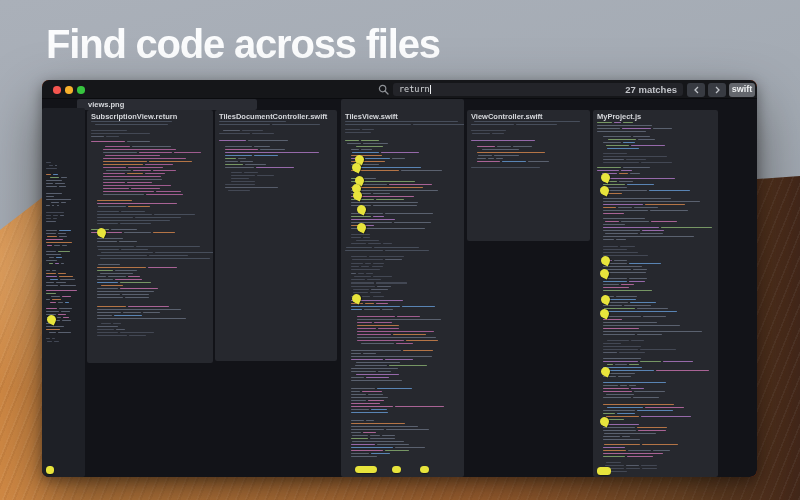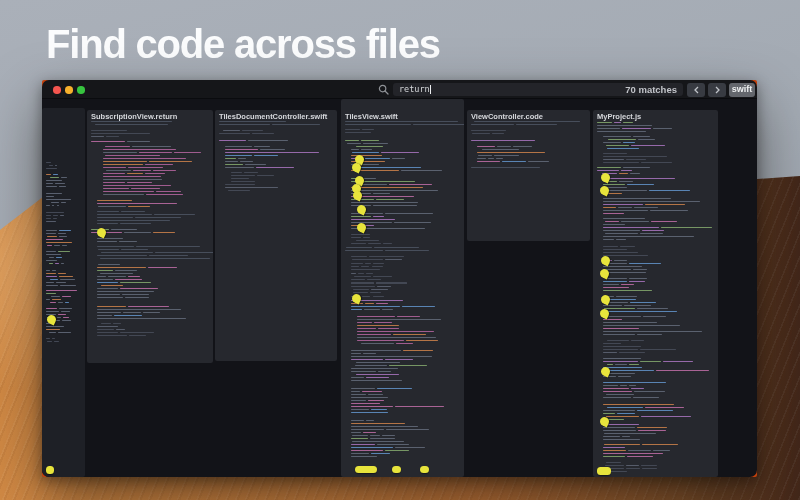--- a/index.html
+++ b/index.html
@@ -14,21 +14,21 @@
     background:
       radial-gradient(420px 220px at 8% 52%, rgba(250,200,140,.45), rgba(250,200,140,0) 60%),
       repeating-linear-gradient(112deg, rgba(255,255,255,.05) 0 1.5px, rgba(90,45,15,.07) 1.5px 3.5px, rgba(255,255,255,0) 3.5px 9px),
       linear-gradient(to right,#d28a45 0%,#c87e3e 38%,#b86f37 58%,#7e4f2a 82%,#46291a 95%,#38221a 100%);}
 
   
   .hero{position:absolute;left:46px;top:22px;margin:0;color:#fbfcfd;
     font-size:40px;font-weight:700;letter-spacing:-1.2px;}
 
   
-  .win{position:absolute;left:42px;top:80px;width:715px;height:397px;border-radius:2px;
+  .win{position:absolute;left:42px;top:80px;width:715px;height:397px;border-radius:7px;
     background:#c2410c;box-shadow:0 25px 55px rgba(20,15,10,.5),0 4px 14px rgba(0,0,0,.4);}
   .titlebar{position:absolute;left:0;top:0;width:100%;height:19px;background:#151619;
     border-radius:7px 7px 0 0;border-bottom:1px solid #0a0b0e;box-sizing:border-box;}
   .light{position:absolute;top:6px;width:7.5px;height:7.5px;border-radius:50%;}
   .light.r{left:11px;background:#f4554f;}
   .light.y{left:23px;background:#f6b02c;}
   .light.g{left:35px;background:#37c43f;}
   .search-icon{position:absolute;left:336px;top:4px;width:11px;height:11px;}
   .field{position:absolute;left:351px;top:3px;width:290px;height:13px;background:#232429;
     border-radius:3px;}
@@ -73,37 +73,40 @@
       <span class="light y"></span>
       <span class="light g"></span>
 
       <svg class="search-icon" viewBox="0 0 11 11">
         <circle cx="4.6" cy="4.6" r="3.2" fill="none" stroke="#8e9196" stroke-width="1.2"></circle>
         <line x1="7" y1="7" x2="10" y2="10" stroke="#8e9196" stroke-width="1.3" stroke-linecap="round"></line>
       </svg>
 
       <div class="field">
         <span class="query"><span>return</span><span class="cursor"></span></span>
-        <span class="matches">70 matches</span>
+        <span class="matches">27 matches</span>
       </div>
 
       <button class="navbtn prev">
         <svg width="7" height="8" viewBox="0 0 7 8">
           <polyline points="5,1 2,4 5,7" fill="none" stroke="#c2c5ca" stroke-width="1.3"></polyline>
         </svg>
       </button>
       <button class="navbtn next">
         <svg width="7" height="8" viewBox="0 0 7 8">
           <polyline points="2,1 5,4 2,7" fill="none" stroke="#c2c5ca" stroke-width="1.3"></polyline>
         </svg>
       </button>
       <button class="donebtn">swift</button>
     </div>
 
     <div class="content" id="tiles-root">
+        <div class="tile strip" style="left: 35px; top: 0px; width: 180px; height: 11px;">
+          <div class="tile-title" style="left: 11px; top: 1px; width: 172px;">views.png</div>
+        </div>
         <div class="tile sliver" style="left: 0px; top: 9px; width: 43px; height: 369px;">
           <div class="cl" style="left: 4px; top: 54px; width: 4.6px; background: rgb(69, 75, 88);"></div>
           <div class="cl" style="left: 7px; top: 57px; width: 3.7px; background: rgb(69, 75, 88);"></div>
           <div class="cl" style="left: 12.7px; top: 57px; width: 2.4px; background: rgb(90, 97, 112);"></div>
           <div class="cl" style="left: 4px; top: 60px; width: 11.2px; background: rgb(69, 75, 88);"></div>
           <div class="cl" style="left: 4px; top: 66px; width: 5px; background: rgb(192, 123, 73);"></div>
           <div class="cl" style="left: 11px; top: 66px; width: 4.7px; background: rgb(93, 140, 192);"></div>
           <div class="cl" style="left: 8px; top: 69px; width: 8.8px; background: rgb(125, 159, 105);"></div>
           <div class="cl" style="left: 18.8px; top: 69px; width: 5.9px; background: rgb(94, 102, 117);"></div>
           <div class="cl" style="left: 4px; top: 72px; width: 15.7px; background: rgb(94, 102, 117);"></div>
@@ -515,21 +518,21 @@
         <div class="pin" style="left: 313px; top: 77px;"></div>
         <div class="pin" style="left: 310px; top: 85px;"></div>
         <div class="pin" style="left: 311px; top: 92px;"></div>
         <div class="pin" style="left: 315px; top: 106px;"></div>
         <div class="pin" style="left: 315px; top: 124px;"></div>
         <div class="pin" style="left: 310px; top: 195px;"></div>
         <div class="pill" style="left: 313px; top: 367px; width: 22px; height: 7px;"></div>
         <div class="pill" style="left: 350px; top: 367px; width: 9px; height: 7px;"></div>
         <div class="pill" style="left: 378px; top: 367px; width: 9px; height: 7px;"></div>
         <div class="tile" style="left: 425px; top: 11px; width: 123px; height: 131px;">
-          <div class="tile-title" style="left: 4px; top: 2px; width: 115px;">ViewController.code</div>
+          <div class="tile-title" style="left: 4px; top: 2px; width: 115px;">ViewController.swift</div>
           <div class="cl" style="left: 7px; top: 11px; width: 105.6px; background: rgb(74, 81, 96);"></div>
           <div class="cl" style="left: 4px; top: 14px; width: 42.7px; background: rgb(74, 81, 96);"></div>
           <div class="cl" style="left: 48.7px; top: 14px; width: 41.2px; background: rgb(74, 81, 96);"></div>
           <div class="cl" style="left: 4px; top: 20px; width: 35.1px; background: rgb(69, 75, 88);"></div>
           <div class="cl" style="left: 5px; top: 23px; width: 17.9px; background: rgb(69, 75, 88);"></div>
           <div class="cl" style="left: 24.9px; top: 23px; width: 12.5px; background: rgb(69, 75, 88);"></div>
           <div class="cl" style="left: 4px; top: 30px; width: 64.1px; background: rgb(160, 111, 181);"></div>
           <div class="cl" style="left: 10px; top: 36px; width: 18.4px; background: rgb(180, 104, 158);"></div>
           <div class="cl" style="left: 30.4px; top: 36px; width: 13.3px; background: rgb(94, 102, 117);"></div>
           <div class="cl" style="left: 45.7px; top: 36px; width: 19.4px; background: rgb(94, 102, 117);"></div>

